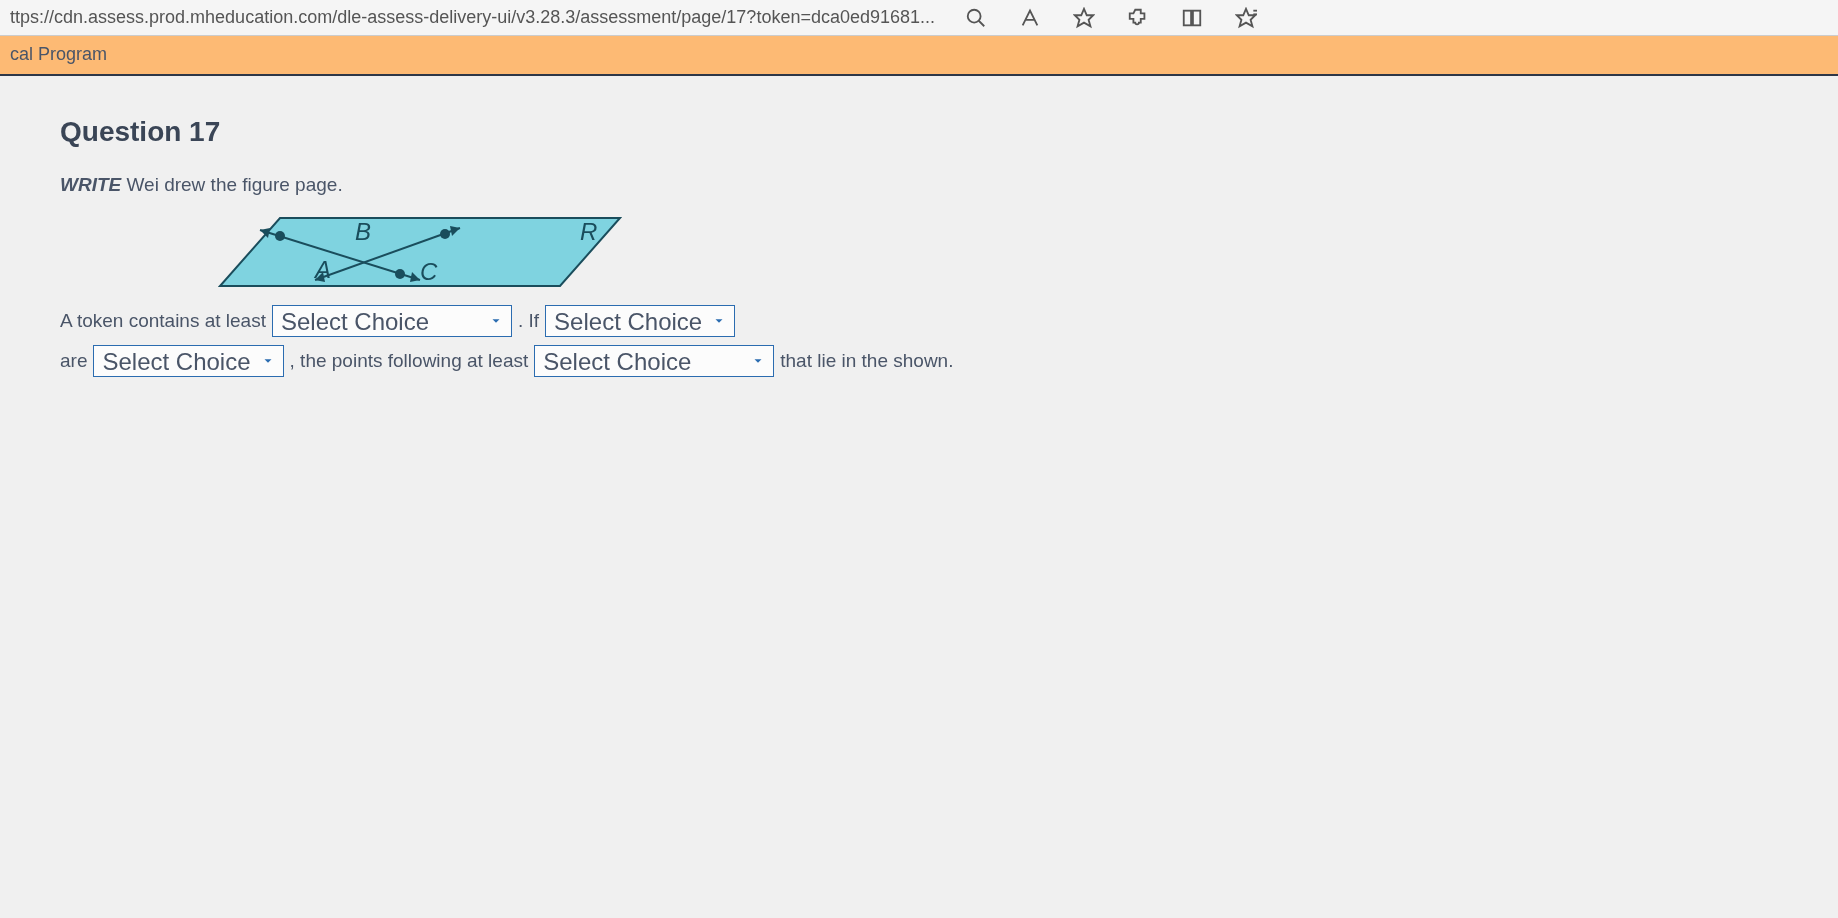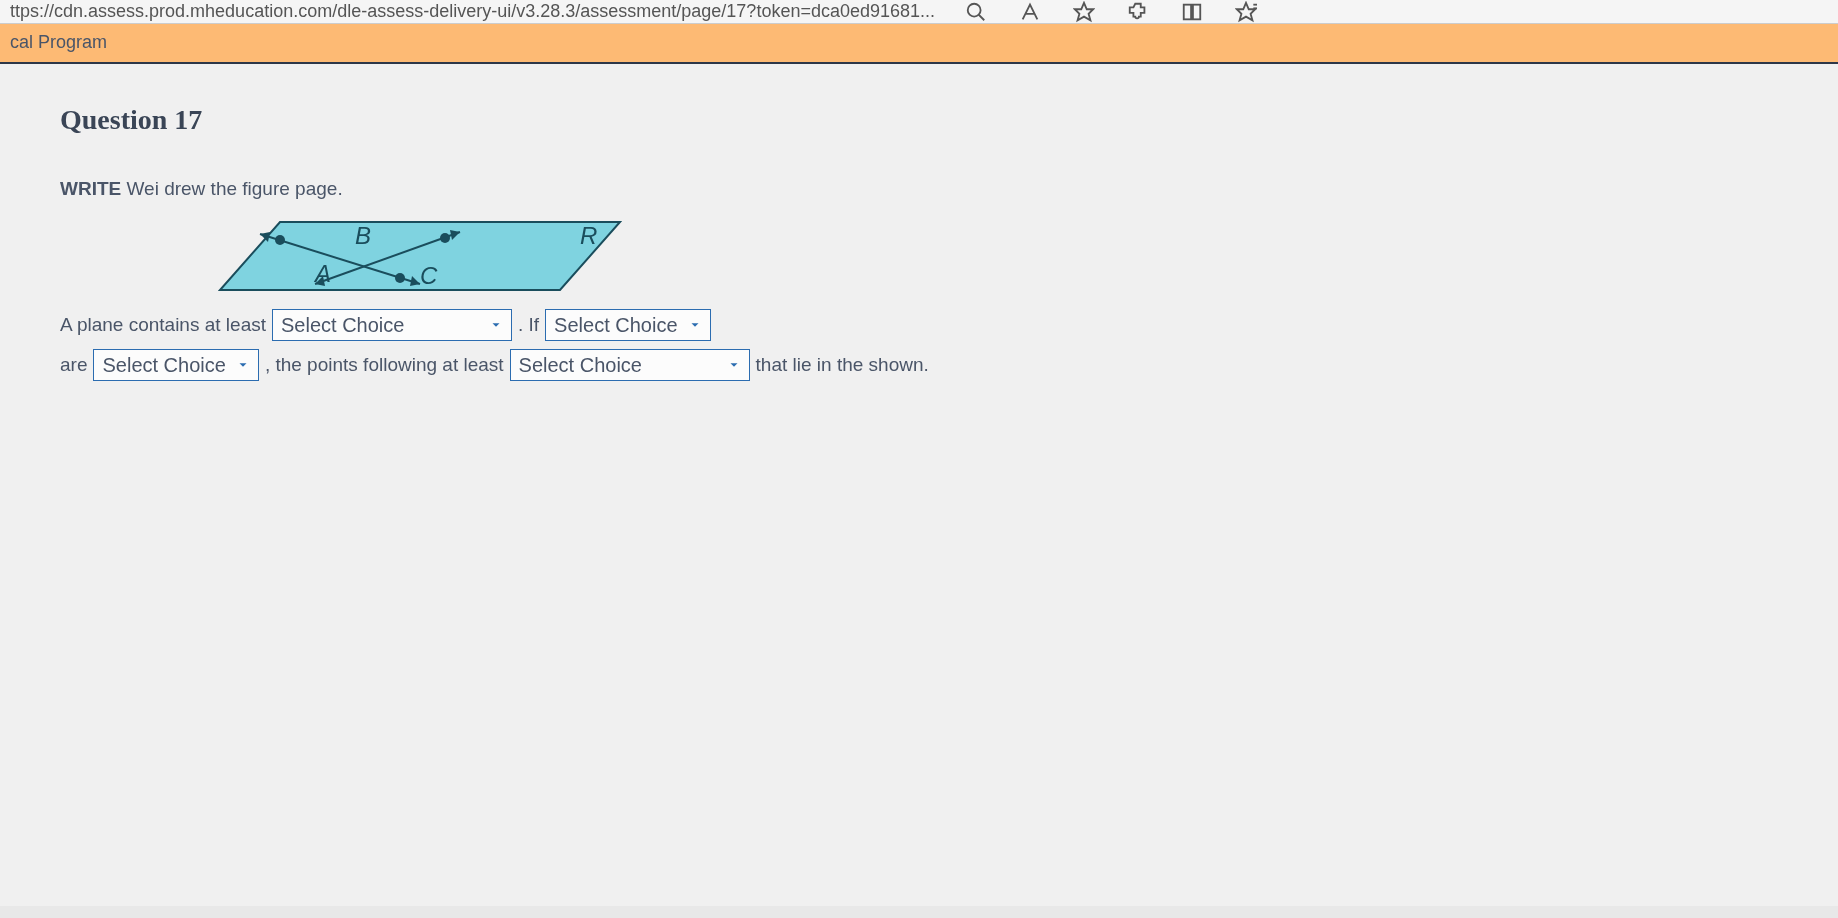--- a/index.html
+++ b/index.html
@@ -12,21 +12,21 @@
       overflow: hidden;
     }
     .browser-bar {
       display: flex;
       align-items: center;
       background: #f5f5f5;
       padding: 6px 10px;
       font-size: 18px;
       color: #555;
       border-bottom: 1px solid #ccc;
-      height: 24px;
+      height: 36px;
     }
     .url-text {
       flex: 0 0 auto;
       white-space: nowrap;
       overflow: hidden;
       text-overflow: ellipsis;
       max-width: 1200px;
     }
     .browser-icons {
       display: flex;
@@ -53,29 +53,28 @@
     }
     .page-content {
       background: #f0f0f0;
       padding: 40px 60px;
       min-height: calc(100% - 76px);
     }
     .question-title {
       font-size: 28px;
       font-weight: bold;
       color: #3a4556;
-      margin-bottom: 36px;
-      font-family: Liberation Serif, serif;
+      margin-bottom: 20px;
     }
     .question-body {
       font-size: 19px;
       color: #4a5568;
       line-height: 1.8;
     }
-    .write-label { font-weight: bold; }
+    .write-label { font-weight: bold; font-style: italic; }
     .figure {
       margin: 8px 0 8px 100px;
       width: 500px;
       height: 86px;
     }
     .sentence-row {
       display: flex;
       flex-wrap: wrap;
       align-items: center;
       gap: 6px;
@@ -83,21 +82,21 @@
       font-size: 19px;
       color: #4a5568;
     }
     .select-box {
       display: inline-flex;
       align-items: center;
       justify-content: space-between;
       border: 1px solid #2b6cb0;
       background: #fcfcfc;
       padding: 4px 8px;
-      font-size: 20px;
+      font-size: 24px;
       color: #4a5568;
       min-width: 160px;
       height: 32px;
       cursor: pointer;
     }
     .select-box.wide { min-width: 240px; }
     .chevron {
       margin-left: 10px;
       color: #2b6cb0;
       display: flex;
@@ -176,21 +175,21 @@
         <circle cx="285" cy="24" r="5" fill="#1a4d5c"></circle>
         <text x="195" y="30" font-size="24" font-style="italic" fill="#1a4d5c">B</text>
         <text x="155" y="68" font-size="24" font-style="italic" fill="#1a4d5c">A</text>
         <text x="260" y="70" font-size="24" font-style="italic" fill="#1a4d5c">C</text>
         <text x="420" y="30" font-size="24" font-style="italic" fill="#1a4d5c">R</text>
       </svg>
     </div>
 
 
     <div class="sentence-row">
-      <span>A plane contains at least</span>
+      <span>A token contains at least</span>
       <span class="select-box wide">
         <span>Select Choice</span>
         <span class="chevron">
             <svg viewBox="0 0 24 24" fill="#2b6cb0">
               <path d="M6 9l6 6 6-6z"></path>
             </svg>
           </span>
       </span>
       <span>. If</span>
       <span class="select-box">

